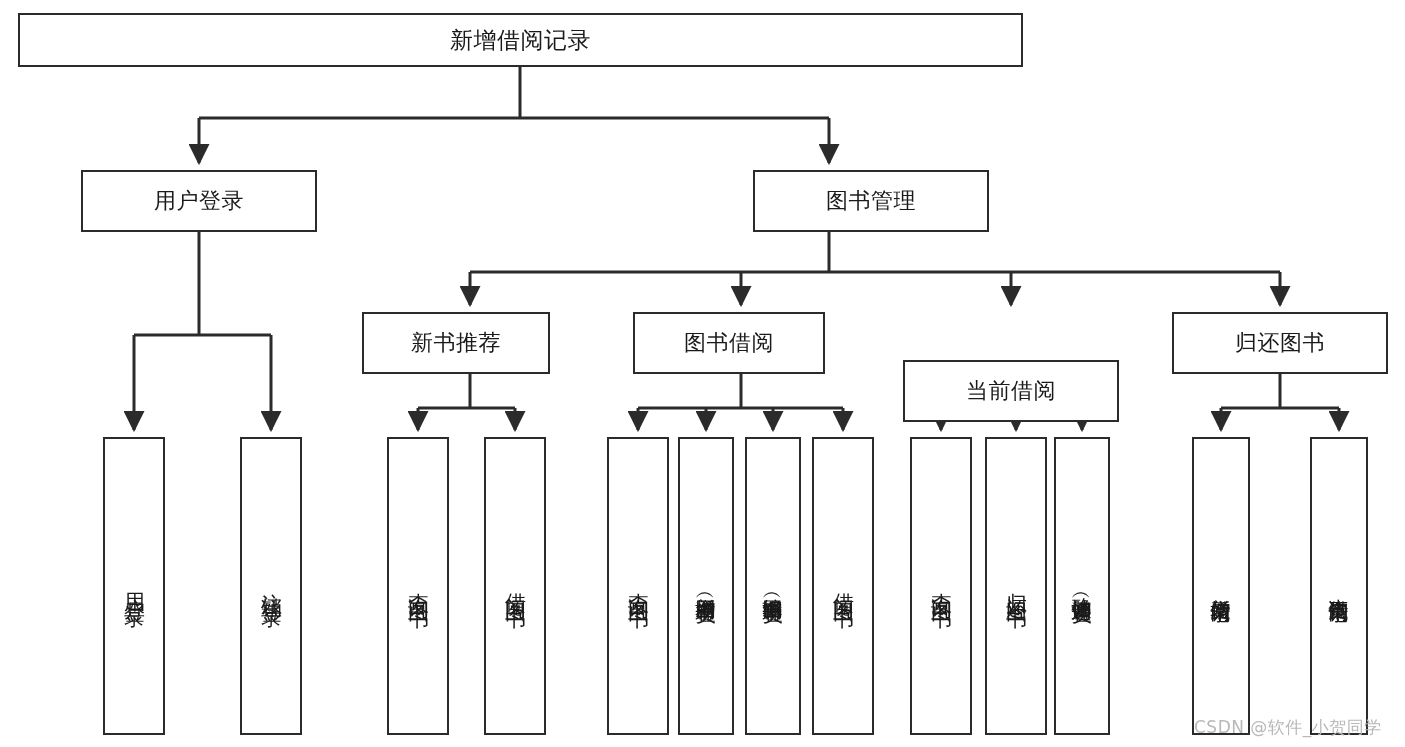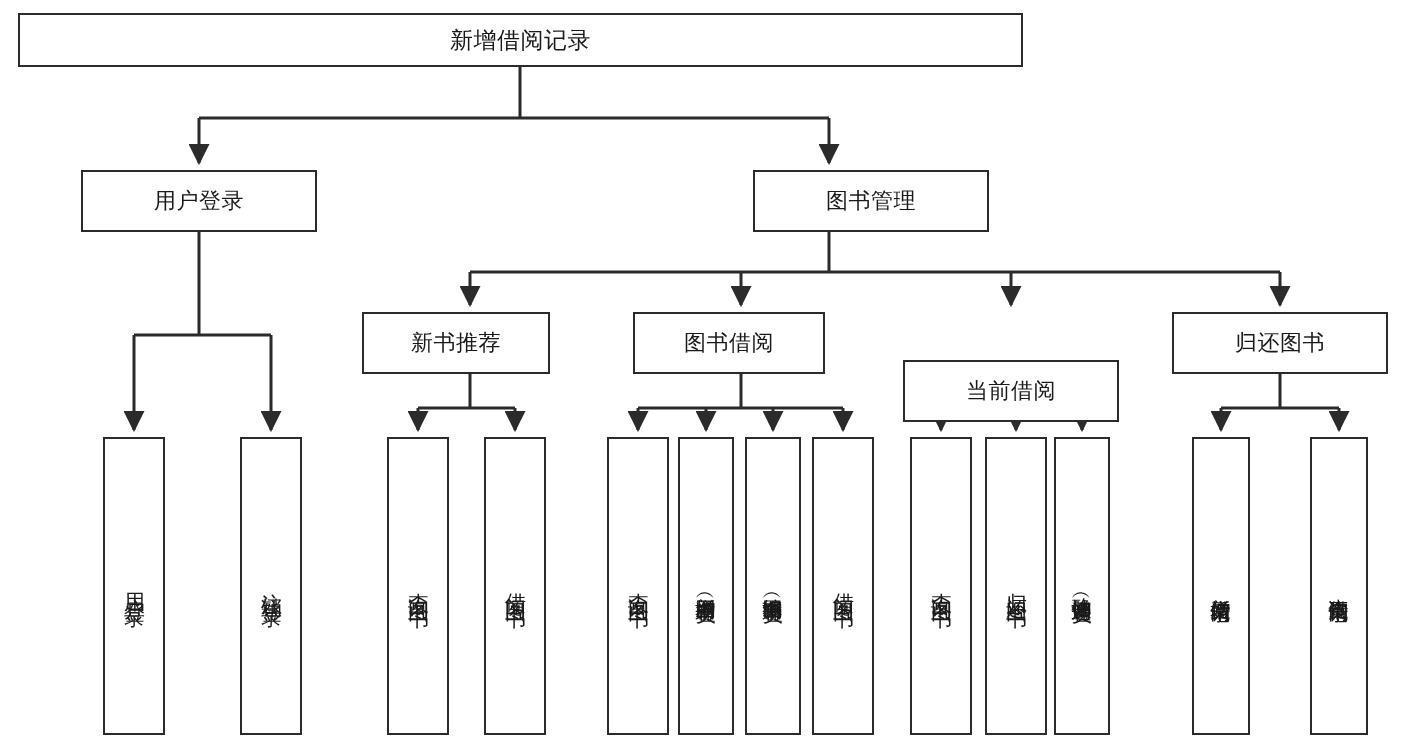--- a/index.html
+++ b/index.html
@@ -202,14 +202,15 @@
         <span class="label">确认归还（管理员）</span>
       </div>
       <div class="node vert tight" style="left: 1192px; top: 437px; width: 58px; height: 298px;">
         <span class="label">新增借阅记录</span>
       </div>
       <div class="node vert tight" style="left: 1310px; top: 437px; width: 58px; height: 298px;">
         <span class="label">查询借阅记录</span>
       </div>
     </div>
 
+  <div class="watermark" style="left: 1194px; top: 716px;">CSDN @软件_小贺同学</div>
 
 </div>
 
 </body></html>

